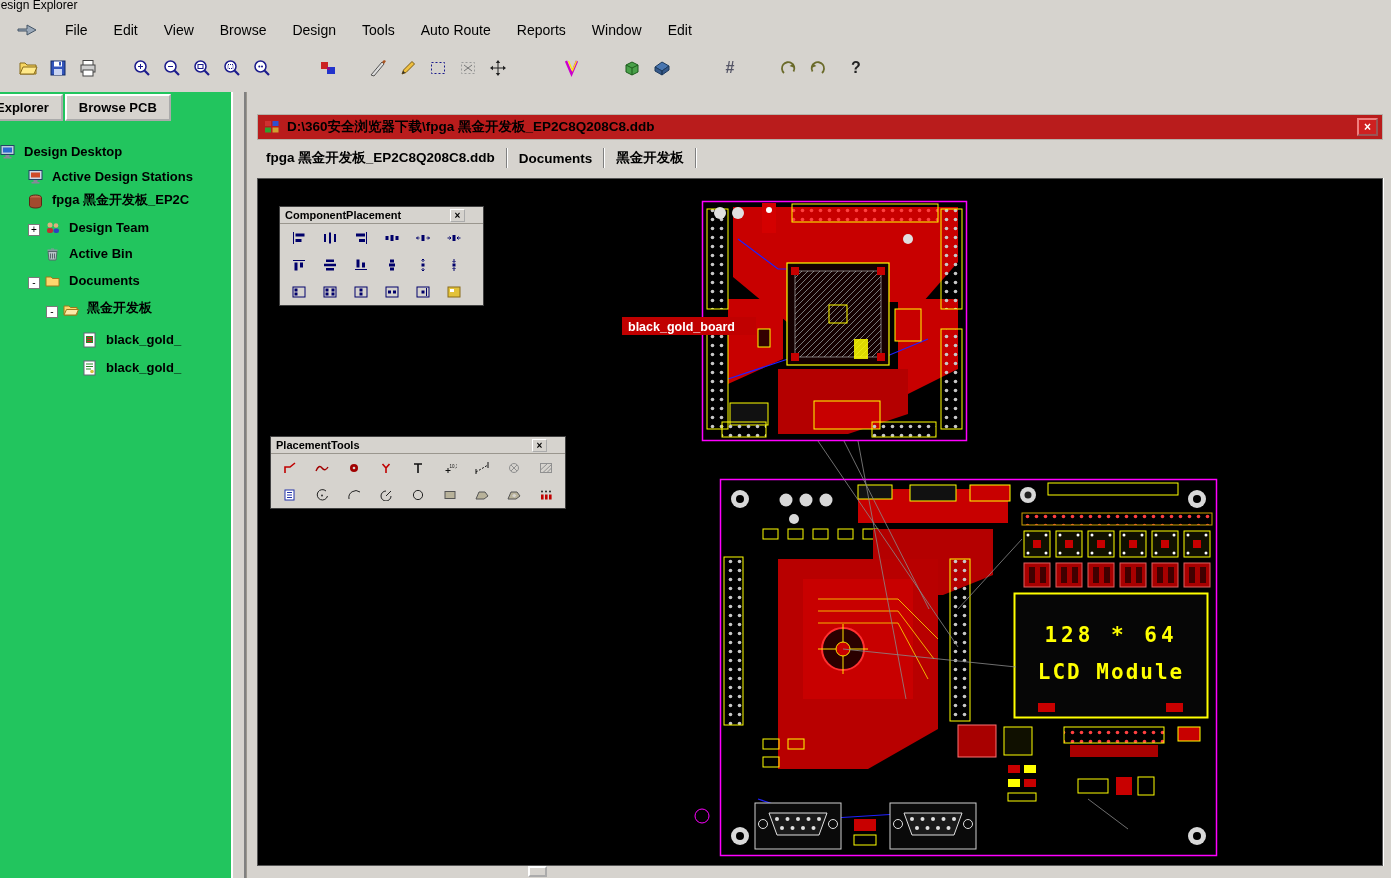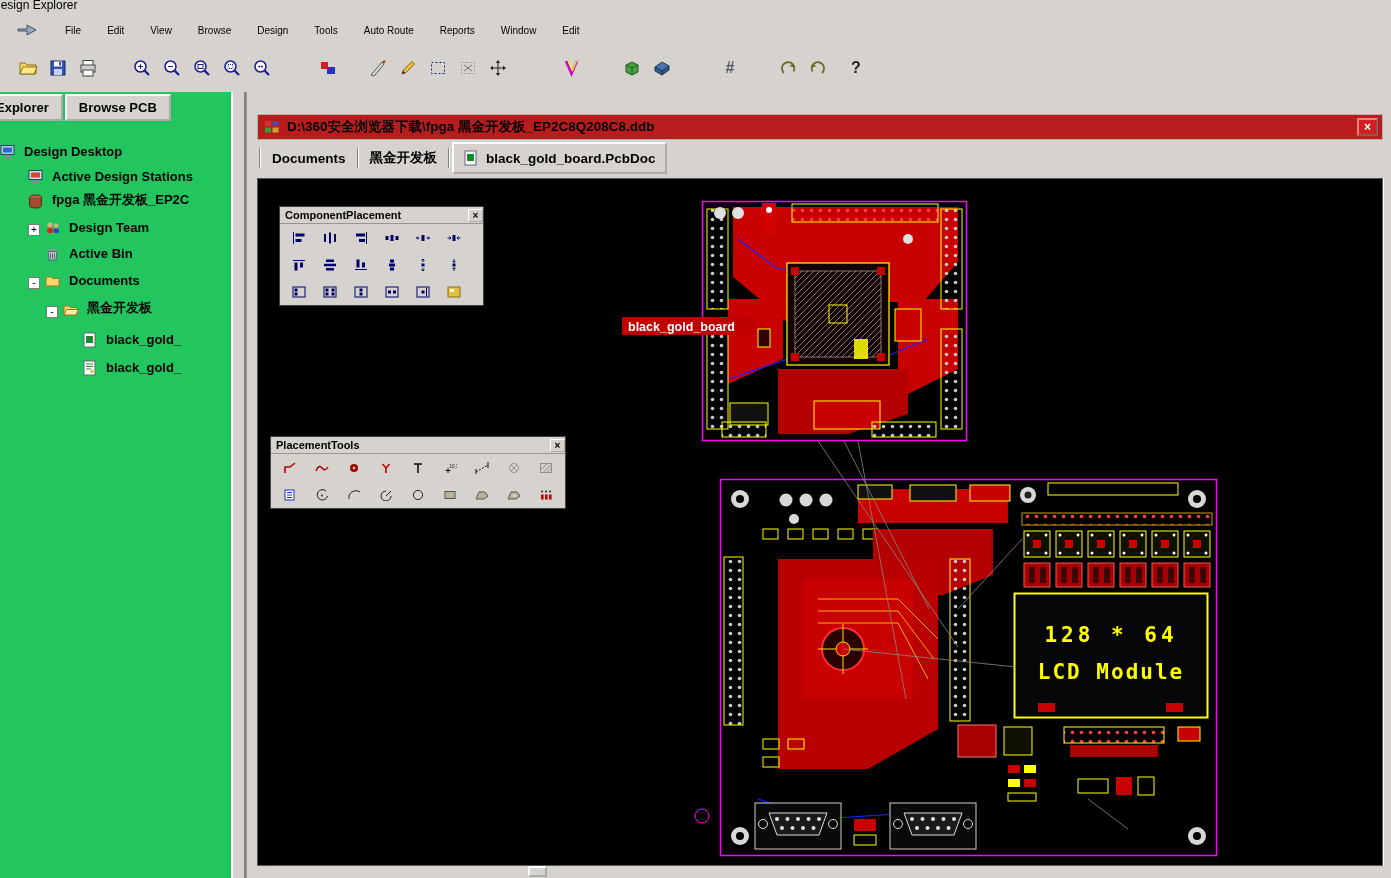--- a/index.html
+++ b/index.html
@@ -5,21 +5,21 @@
   *{box-sizing:border-box}
   html,body{margin:0;padding:0}
   body{width:1391px;height:878px;overflow:hidden;position:relative;background:#d6d3ce;
        font-family:"Liberation Sans",sans-serif;color:#000}
   svg{display:block}
 
   
   .win-title{position:absolute;left:-8px;top:-2px;font-size:12px;white-space:nowrap}
   .menubar{position:absolute;left:0;top:15px;height:30px;width:100%;display:flex;align-items:center}
   .app-icon{margin:0 12px 0 16px;width:24px;height:18px}
-  .menu-item{padding:4px 13px;font-size:10px;white-space:nowrap;cursor:default}
+  .menu-item{padding:4px 13px;font-size:14px;white-space:nowrap;cursor:default}
   .toolbar{position:absolute;left:0;top:48px;height:40px;width:100%;display:flex;align-items:center;padding-left:14px}
   .tbtn{width:28px;height:27px;display:flex;align-items:center;justify-content:center;margin-right:2px}
   .tglyph{font-weight:bold;font-size:16px;line-height:1}
   .sp{flex:none}
 
   
   .left-panel{position:absolute;left:0;top:92px;width:231px;bottom:0;background:#22c55e}
   .panel-tabs{position:absolute;left:-18px;top:2px;display:flex}
   .ptab{border:2px outset #fff;background:#d6d3ce;font-weight:bold;font-size:13px;
         padding:4px 12px;white-space:nowrap;margin-right:2px}
@@ -47,21 +47,21 @@
   .dtab .ticon{margin-right:6px}
   .dsep{width:2px;height:20px;border-left:1px solid #808080;border-right:1px solid #fff;margin:0 2px}
 
   .canvas{position:absolute;left:10px;right:8px;top:86px;bottom:12px;background:#000;border:1px solid #555}
   .h-scroll{position:absolute;left:10px;right:8px;bottom:0;height:12px;background:#d6d3ce}
   .h-thumb{position:absolute;left:271px;top:0;width:19px;height:11px;background:#d6d3ce;border:2px outset #fff}
   .v-scroll{position:absolute;right:0;top:86px;width:8px;bottom:12px;background:#d6d3ce;border-left:1px solid #fff}
 
   
   .ftb{position:absolute;background:#d6d3ce;border:1px solid #404040;box-shadow:2px 2px 0 rgba(0,0,0,.55)}
-  .ftb-title{height:17px;display:flex;align-items:center;padding:1px 0 1px 5px;
+  .ftb-title{height:17px;display:flex;align-items:center;padding:1px 18px 1px 5px;
              font:bold 11px "Liberation Sans",sans-serif;border-bottom:1px solid #9a968e}
   .ftb-close{margin-left:auto;width:15px;height:13px;border:1px outset #fff;background:#d6d3ce;
              font:bold 10px/11px "Liberation Sans",sans-serif;text-align:center}
   .ftb-row{display:flex;padding:1px 3px}
   .ib{width:31px;height:25px;display:flex;align-items:center;justify-content:center}
   .pt .ib{width:33px}
   .ib text{font-family:"Liberation Sans",sans-serif}
 </style>
 </head>
 <body>
@@ -353,35 +353,26 @@
             <rect x="8.5" y="2" width="6" height="5" fill="#3050d0"></rect>
             <rect x="1" y="8.5" width="6" height="5" fill="#30a030"></rect>
             <rect x="8.5" y="8.5" width="6" height="5" fill="#d0a030"></rect>
           </svg>
         </span>
       <span>D:\360安全浏览器下载\fpga 黑金开发板_EP2C8Q208C8.ddb</span>
       <span class="doc-close">×</span>
     </div>
 
     <div class="doc-tabs">
+      <div class="dtab">fpga 黑金开发板_EP2C8Q208C8.ddb</div>
       <div class="dsep"></div>
       <div class="dtab">Documents</div>
       <div class="dsep"></div>
       <div class="dtab">黑金开发板</div>
       <div class="dsep"></div>
-      <div class="dtab active">
-        <span class="ticon">
-            <svg viewBox="0 0 17 16">
-              <rect x="2" y="1" width="11" height="14" fill="#fff" stroke="#667"></rect>
-              <rect x="4" y="4" width="7" height="7" fill="#2a8a2a"></rect>
-              <path d="M5 5.5h5M5 7.5h5M5 9.5h5" stroke="#cc2222"></path>
-            </svg>
-          </span>
-        <span>black_gold_board.PcbDoc</span>
-      </div>
     </div>
 
     <div class="canvas">
       <svg width="1127" height="688" viewBox="0 0 1127 688">
         <defs>
           <pattern id="pdots" width="9" height="9" patternUnits="userSpaceOnUse">
               <circle cx="4.5" cy="4.5" r="1.8" fill="#c8c8c8"></circle>
             </pattern>
           <pattern id="pdotsR" width="9" height="9" patternUnits="userSpaceOnUse">
               <circle cx="4.5" cy="4.5" r="1.8" fill="#ff4040"></circle>

